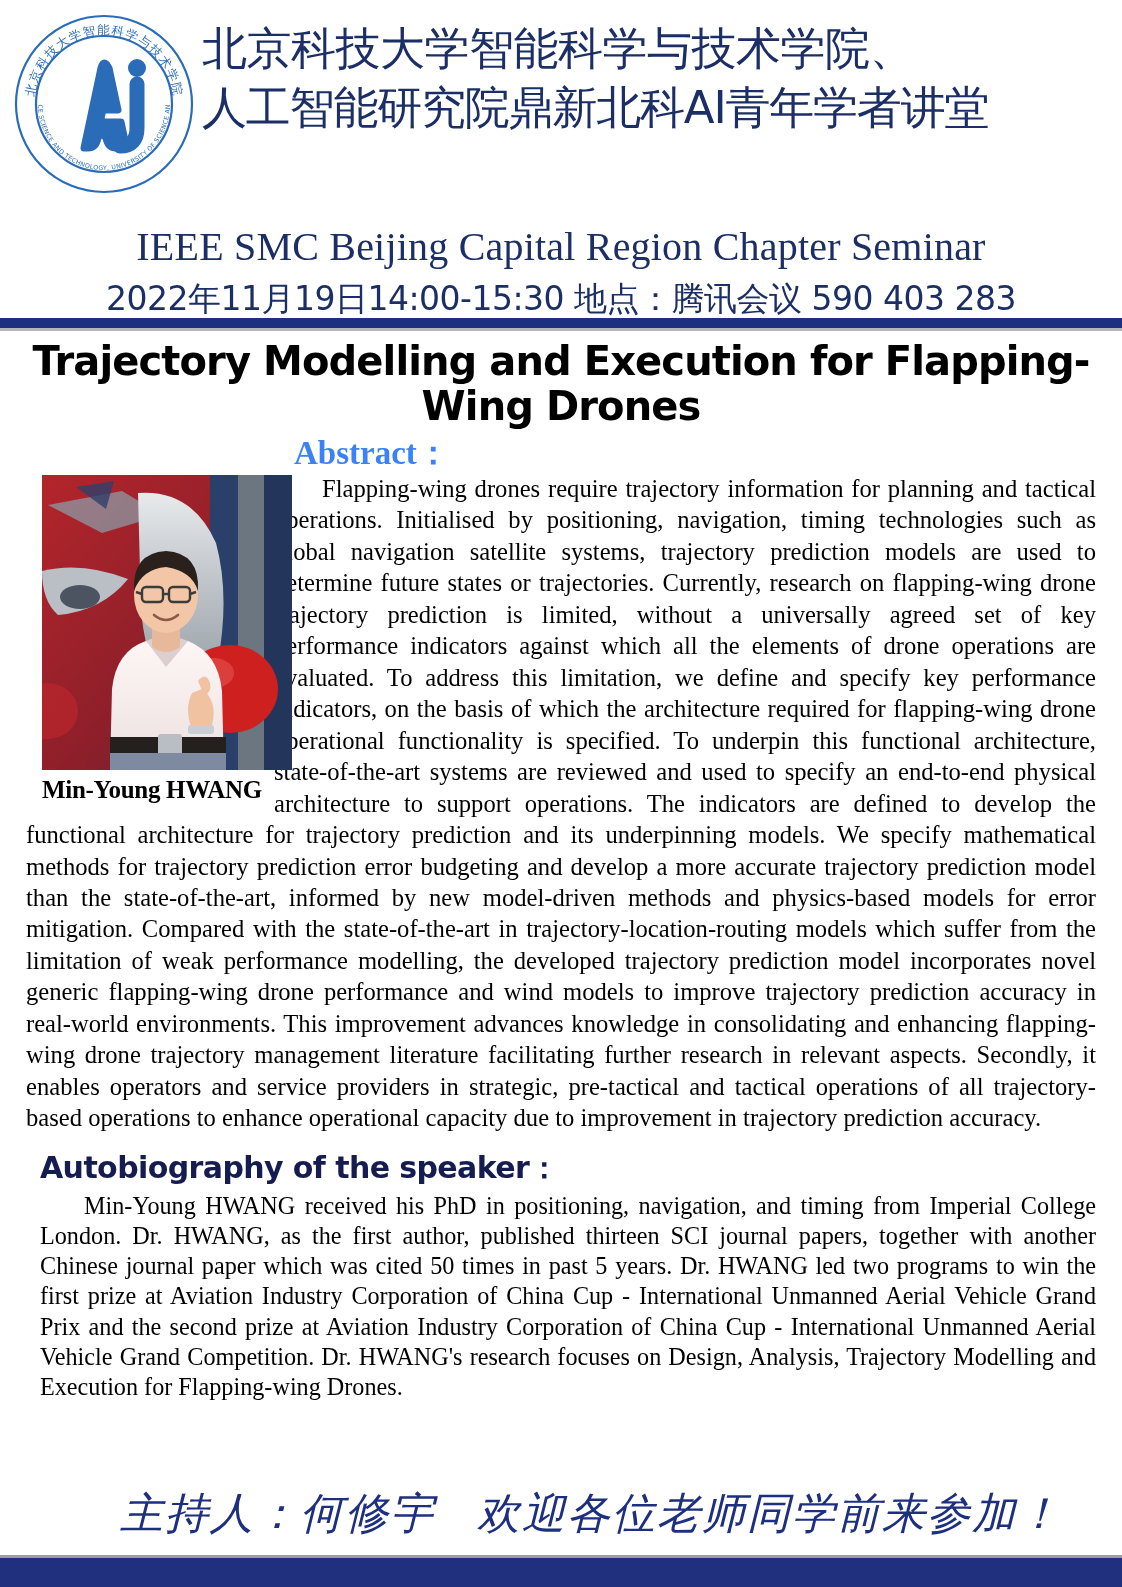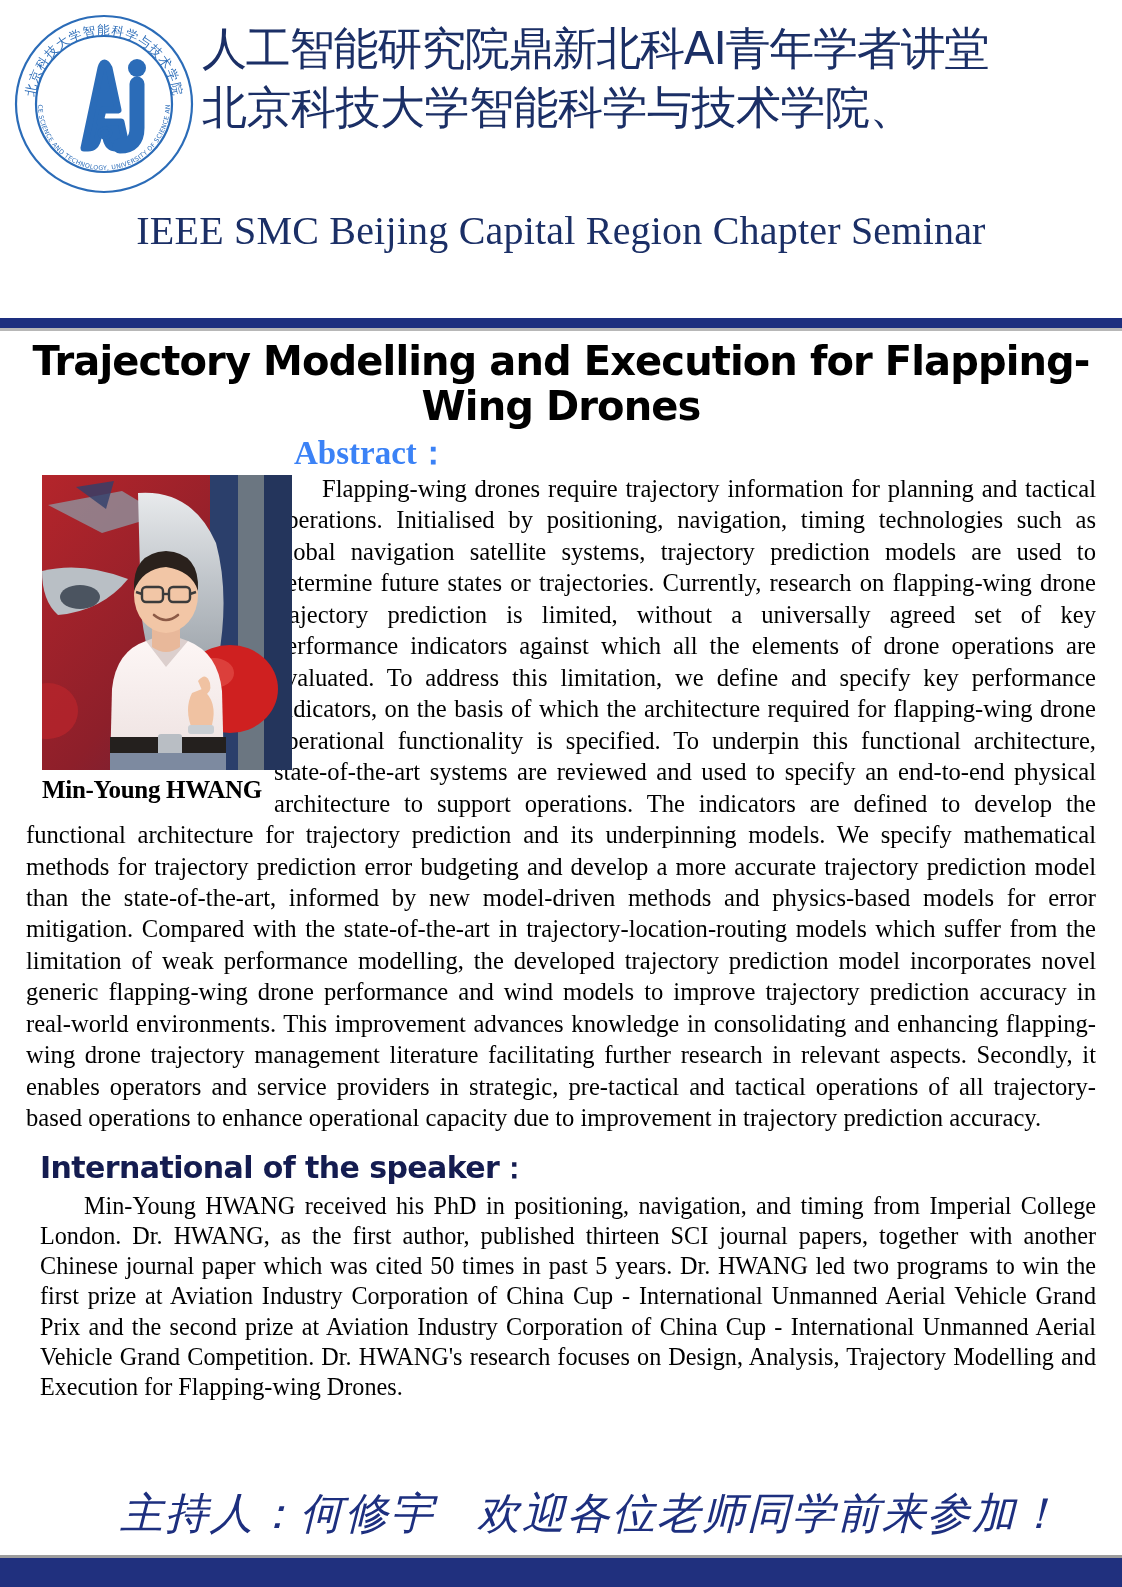--- a/index.html
+++ b/index.html
@@ -55,21 +55,21 @@
     white-space: nowrap;
   }
   .org-line-2 { letter-spacing: -1.2px; }
 
   .ieee-line {
     text-align: center;
     color: #1b2f66;
     font-family: "Liberation Serif", "DejaVu Serif", serif;
     font-size: 40px;
     line-height: 1.05;
-    margin-top: 8px;
+    margin-top: 24px;
     letter-spacing: 0.2px;
   }
 
   .date-line {
     text-align: center;
     color: #1b2f66;
     font-family: "DejaVu Sans", "Liberation Sans", sans-serif;
     font-size: 33px;
     line-height: 1.1;
     margin-top: 13px;
@@ -225,26 +225,27 @@
                  Q 120 142 110 142 Q 102 142 100 132 L 96 114 L 92 132 Q 90 142 82 142 Z" fill="#2b6cb8" stroke="#2b6cb8" stroke-width="7" stroke-linejoin="round"></path>
 
         <path d="M 131 78 L 131 122 Q 131 140 114 140" fill="none" stroke="#2b6cb8" stroke-width="15" stroke-linecap="round"></path>
         <circle cx="131" cy="62" r="9" fill="#2b6cb8"></circle>
 
         <ellipse cx="99" cy="127" rx="6" ry="5" fill="none" stroke="#2b6cb8" stroke-width="3"></ellipse>
       </svg>
     </div>
 
     <div class="org-titles">
+      <div class="org-line org-line-1">北京科技大学智能科学与技术学院、</div>
       <div class="org-line org-line-2">人工智能研究院鼎新北科AI青年学者讲堂</div>
-      <div class="org-line org-line-1">北京科技大学智能科学与技术学院、</div>
     </div>
   </div>
 
   <div class="ieee-line">IEEE SMC Beijing Capital Region Chapter Seminar</div>
+  <div class="date-line">2022年11月19日14:00-15:30  地点：腾讯会议 590 403 283</div>
 
   <div class="rule-top"></div>
 </div>
 
 <div class="content">
 
   <h1 class="talk-title">Trajectory Modelling and Execution for Flapping-Wing Drones</h1>
 
   <div class="abstract-heading">Abstract：</div>
 
@@ -318,21 +319,21 @@
 
           <rect x="68" y="278" width="116" height="17" fill="#7d8aa0"></rect>
         </svg>
       </div>
       <div class="photo-name">Min-Young HWANG</div>
     </div>
 
     <p class="abstract-body">Flapping-wing drones require trajectory information for planning and tactical operations. Initialised by positioning, navigation, timing technologies such as global navigation satellite systems, trajectory prediction models are used to determine future states or trajectories. Currently, research on flapping-wing drone trajectory prediction is limited, without a universally agreed set of key performance indicators against which all the elements of drone operations are evaluated. To address this limitation, we define and specify key performance indicators, on the basis of which the architecture required for flapping-wing drone operational functionality is specified. To underpin this functional architecture, state-of-the-art systems are reviewed and used to specify an end-to-end physical architecture to support operations. The indicators are defined to develop the functional architecture for trajectory prediction and its underpinning models. We specify mathematical methods for trajectory prediction error budgeting and develop a more accurate trajectory prediction model than the state-of-the-art, informed by new model-driven methods and physics-based models for error mitigation. Compared with the state-of-the-art in trajectory-location-routing models which suffer from the limitation of weak performance modelling, the developed trajectory prediction model incorporates novel generic flapping-wing drone performance and wind models to improve trajectory prediction accuracy in real-world environments. This improvement advances knowledge in consolidating and enhancing flapping-wing drone trajectory management literature facilitating further research in relevant aspects. Secondly, it enables operators and service providers in strategic, pre-tactical and tactical operations of all trajectory-based operations to enhance operational capacity due to improvement in trajectory prediction accuracy.</p>
   </div>
 
-  <div class="bio-heading">International of the speaker：</div>
+  <div class="bio-heading">Autobiography of the speaker：</div>
   <p class="bio-body">Min-Young HWANG received his PhD in positioning, navigation, and timing from Imperial College London. Dr. HWANG, as the first author, published thirteen SCI journal papers, together with another Chinese journal paper which was cited 50 times in past 5 years. Dr. HWANG led two programs to win the first prize at Aviation Industry Corporation of China Cup - International Unmanned Aerial Vehicle Grand Prix and the second prize at Aviation Industry Corporation of China Cup - International Unmanned Aerial Vehicle Grand Competition. Dr. HWANG's research focuses on Design, Analysis, Trajectory Modelling and Execution for Flapping-wing Drones.</p>
 </div>
 
 <div class="footer-row">
   <div class="footer-text">主持人：何修宇</div>
   <div class="footer-text">欢迎各位老师同学前来参加！</div>
 </div>
 <div class="rule-bottom"></div>
 
 </body></html>

